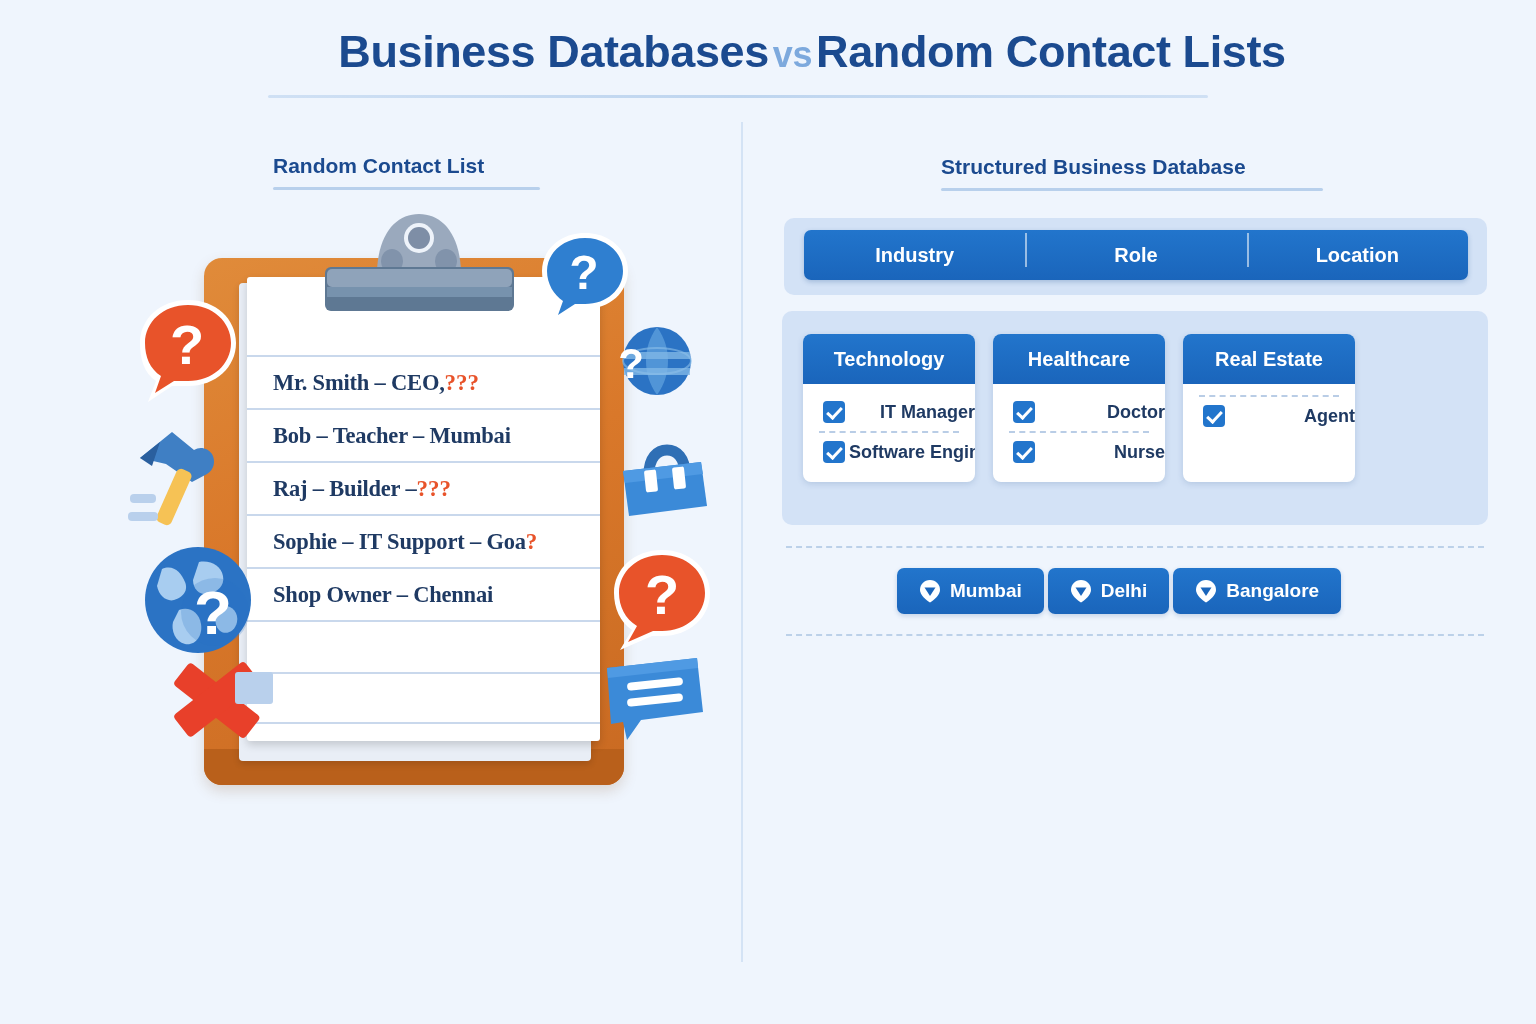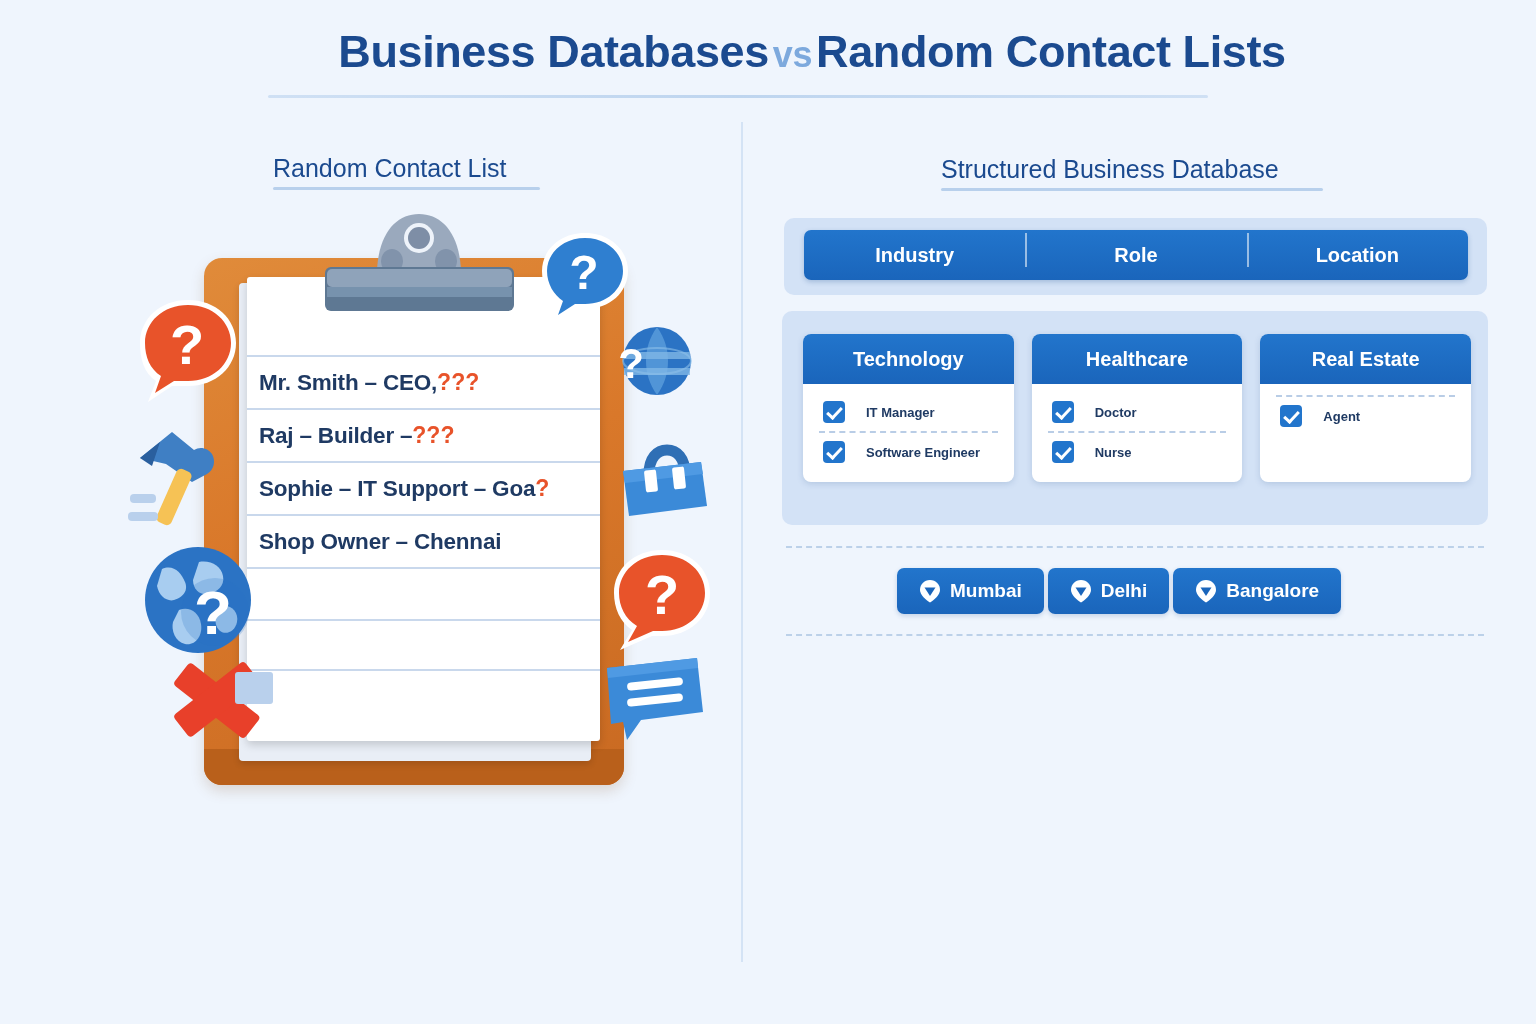--- a/index.html
+++ b/index.html
@@ -51,22 +51,22 @@
   .center-divider {
     position: absolute;
     left: 697px; top: 122px;
     width: 2px; height: 840px;
     background: #d4e3f5;
   }
 
   
   .sec-head {
     position: absolute;
-    font-size: 25px;
-    font-weight: 400;
+    font-size: 21px;
+    font-weight: 700;
     color: #1b4a8f;
     white-space: nowrap;
   }
   .sec-head.left  { left: 229px; top: 154px; }
   .sec-head.right { left: 897px; top: 155px; }
   .sec-underline {
     position: absolute;
     height: 3px;
     background: #b8d0ec;
     border-radius: 2px;
@@ -122,23 +122,24 @@
   
   .cb-list {
     position: absolute;
     left: 0; top: 78px;
     width: 353px;
   }
   .cb-row {
     height: 53px;
     display: flex;
     align-items: center;
-    padding-left: 12px;
+    padding-left: 26px;
     border-top: 2px solid #c9d8ec;
     white-space: nowrap;
+    font-family: Liberation Serif, serif;
   }
   .cb-row .txt {
     font-size: 22.5px;
     font-weight: 700;
     color: #1f3a63;
     letter-spacing: -0.2px;
   }
   .cb-row .mark {
     color: #e8532a;
     font-weight: 700;
@@ -200,21 +201,21 @@
   .cards-shell {
     position: absolute;
     left: 738px; top: 311px;
     width: 706px; height: 214px;
     background: #d3e2f6;
     border-radius: 10px;
   }
   .cards-row {
     position: absolute;
     left: 759px; top: 334px;
-    width: 668px;
+    width: 552px;
     display: flex;
     gap: 18px;
   }
   .cat-card {
     flex: 1;
     background: #ffffff;
     border-radius: 8px;
     overflow: hidden;
     box-shadow: 0 2px 6px rgba(30,70,130,0.17);
   }
@@ -225,26 +226,27 @@
     font-size: 20px;
     font-weight: 700;
     display: flex;
     align-items: center;
     justify-content: center;
   }
   .cat-body { padding: 10px 0 12px 0; }
   .cat-item {
     display: flex;
     align-items: center;
-    gap: 21px;
+    gap: 4px;
     padding: 7px 0 7px 20px;
-    font-size: 13px;
+    font-size: 18px;
     font-weight: 700;
     color: #1f3a63;
     white-space: nowrap;
+    justify-content: space-between;
   }
   .cat-sep {
     height: 0;
     border-top: 2px dashed #b9cde6;
     margin: 1px 16px;
   }
   .chk {
     width: 22px; height: 22px;
     background: #2275cc;
     border-radius: 4px;
@@ -313,20 +315,24 @@
   <div class="clipboard">
     <div class="cb-board">
       <div class="cb-board-bottom"></div>
     </div>
     <div class="cb-paper-back"></div>
     <div class="cb-paper">
       <div class="cb-list">
         <div class="cb-row">
           <span class="txt">Mr. Smith – CEO, </span>
             <span class="mark">???</span>
+        </div>
+        <div class="cb-row">
+          <span class="txt">Bob – Teacher – Mumbai</span>
+            <span class="mark"></span>
         </div>
         <div class="cb-row">
           <span class="txt">Raj – Builder – </span>
             <span class="mark">???</span>
         </div>
         <div class="cb-row">
           <span class="txt">Sophie – IT Support – Goa</span>
             <span class="mark">?</span>
         </div>
         <div class="cb-row">

